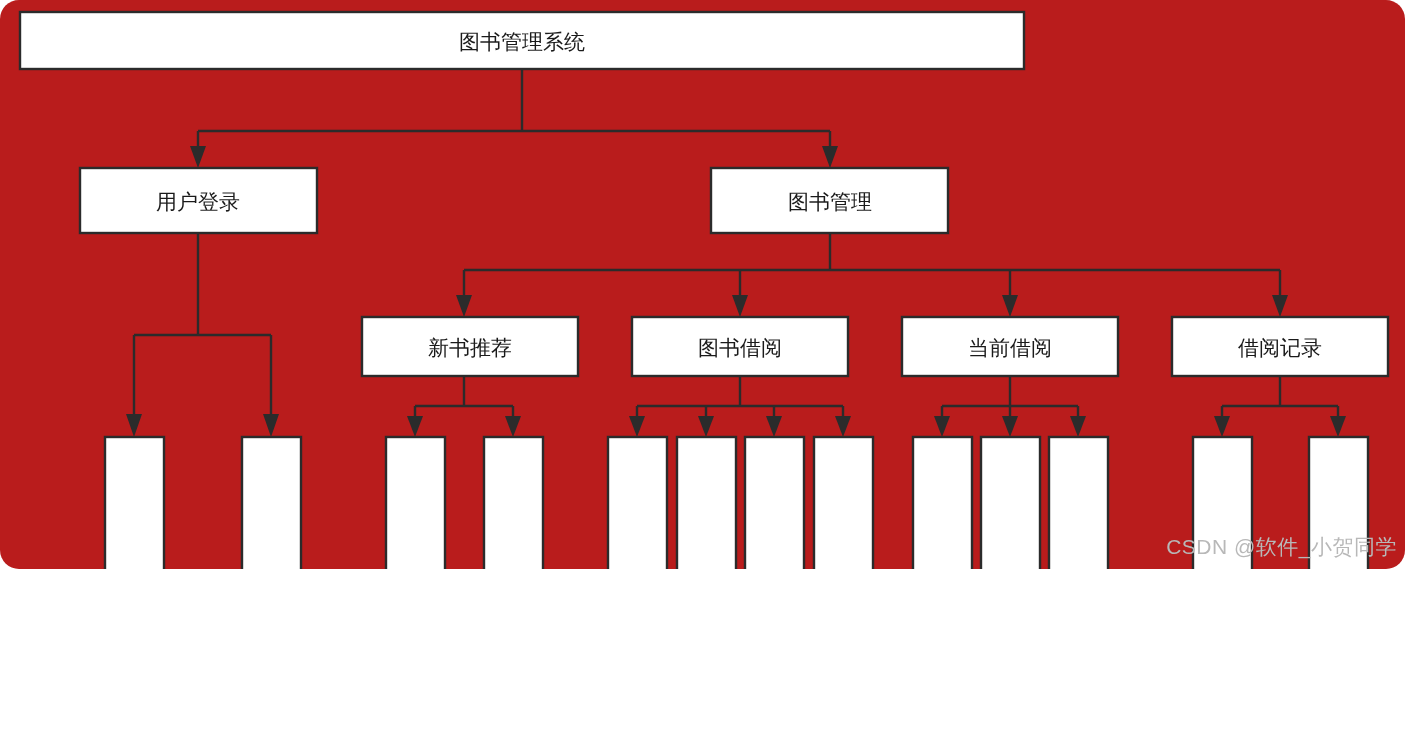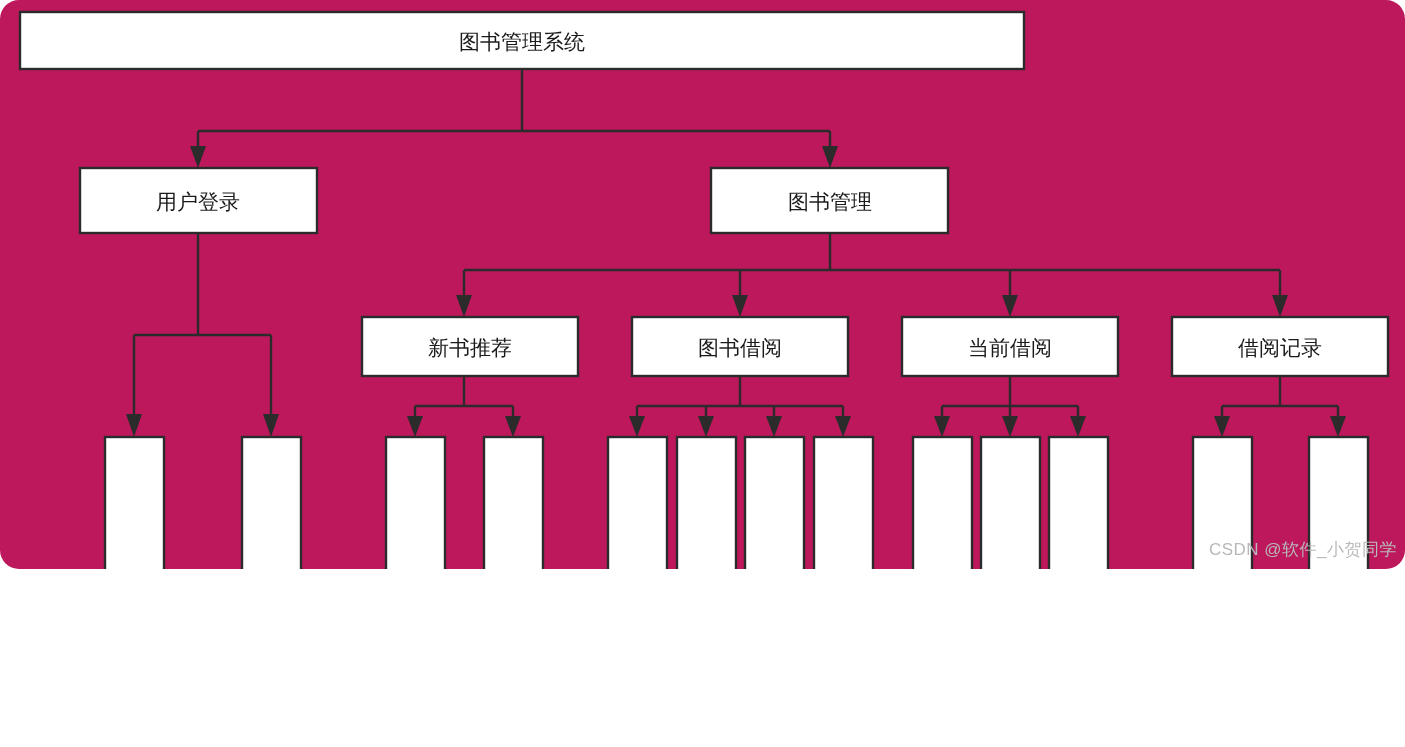--- a/index.html
+++ b/index.html
@@ -8,21 +8,21 @@
     padding: 0;
     background: #ffffff;
   }
   body {
     font-family: "Liberation Sans", "DejaVu Sans", sans-serif;
   }
   #diagram-root {
     position: relative;
     width: 1405px;
     height: 569px;
-    background: #be185d;
+    background: #b91c1c;
     overflow: hidden;
     border-radius: 19px;
   }
   svg#flow-svg {
     position: absolute;
     top: 0;
     left: 0;
     width: 1405px;
     height: 747px;
     display: block;
@@ -58,21 +58,21 @@
     dominant-baseline: central;
     writing-mode: tb;
     glyph-orientation-vertical: 0;
     letter-spacing: 6px;
   }
   .watermark-text {
     position: absolute;
     right: 8px;
     bottom: 8px;
     font-family: "Liberation Sans", "DejaVu Sans", sans-serif;
-    font-size: 17px;
+    font-size: 21px;
     color: #b8b8b8;
     letter-spacing: 0.5px;
     user-select: none;
     pointer-events: none;
   }
 </style>
 </head>
 <body>
 
 <div id="diagram-root">

